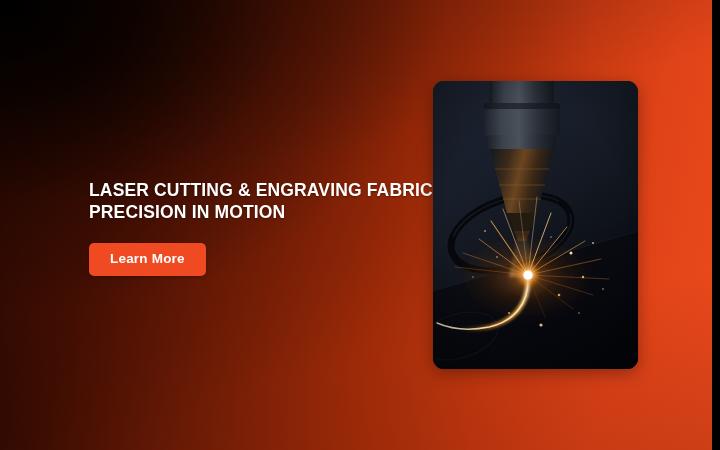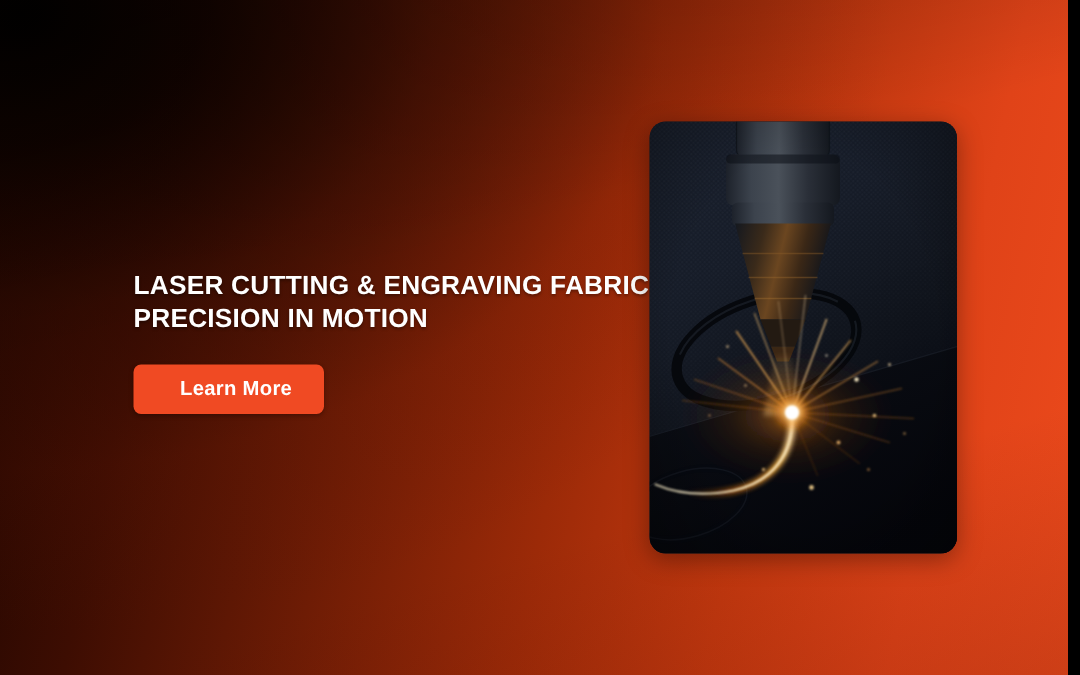--- a/index.html
+++ b/index.html
@@ -50,21 +50,21 @@
     letter-spacing: 0.15px;
     text-transform: uppercase;
     text-shadow: 0 1px 2px rgba(0,0,0,0.35);
     white-space: nowrap;
   }
   .headline .line2 { display: block; }
 
   .cta {
     display: inline-block;
     margin-top: 20px;
-    padding: 9px 21px 10px 31px;
+    padding: 9px 21px 10px 21px;
     border: none;
     border-radius: 5px;
     background: #f04a23;
     color: #ffffff;
     font-family: "Liberation Sans", sans-serif;
     font-size: 13.5px;
     font-weight: bold;
     line-height: 1;
     letter-spacing: 0.2px;
     cursor: pointer;

